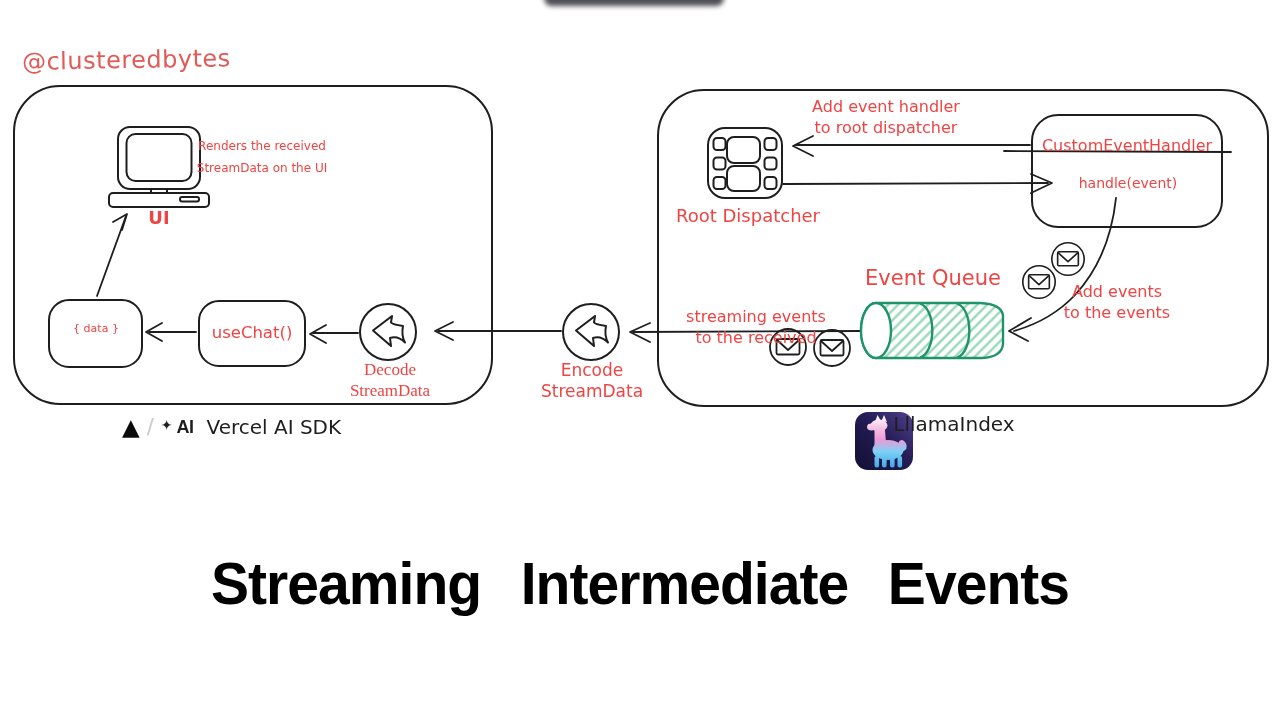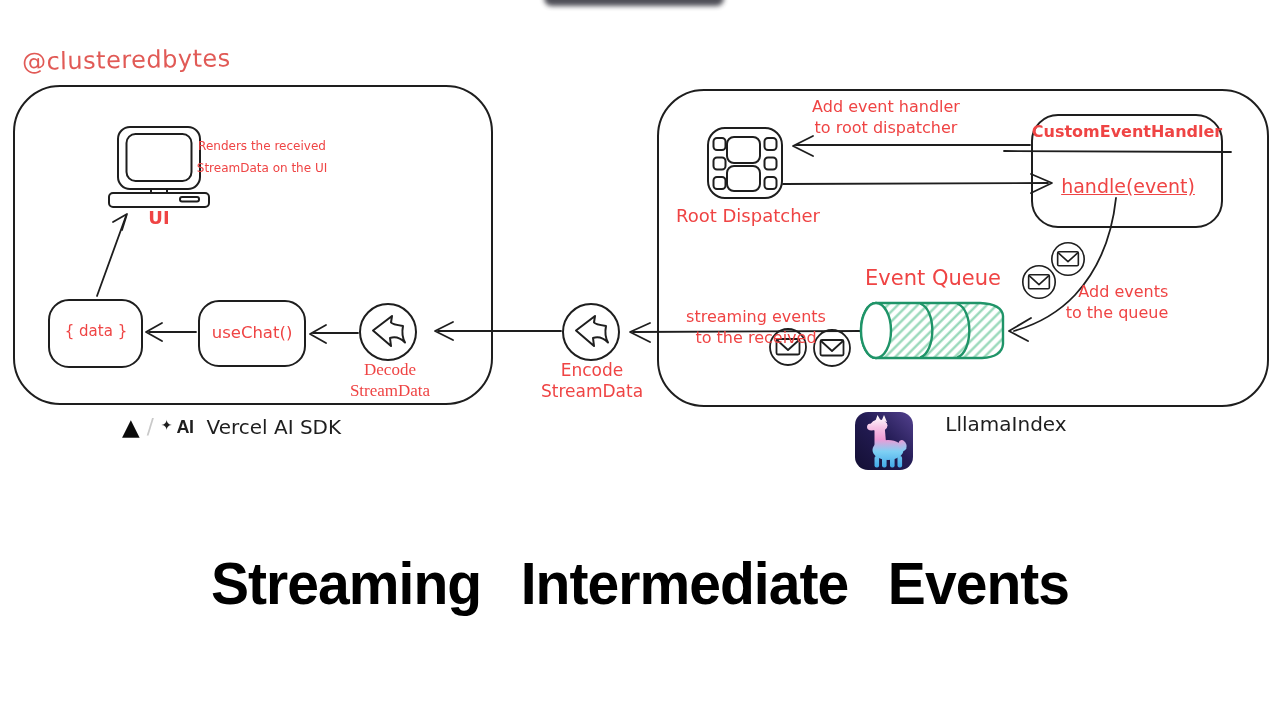--- a/index.html
+++ b/index.html
@@ -21,21 +21,21 @@
               font-size:60px;letter-spacing:-1px;word-spacing:26px;color:#000;white-space:nowrap;}
   .caption-row{position:absolute;display:flex;align-items:center;white-space:nowrap;}
   #vercel-caption{left:122px;top:415px;gap:6px;}
   .v-tri{font-size:23px;line-height:1;color:#0a0a0a;}
   .v-slash{font-size:21px;color:#c9c9c9;margin:0 1px;}
   .v-sparkle{font-size:14px;font-weight:bold;position:relative;top:-2px;}
   .v-ai{font-family:"Liberation Sans",sans-serif;font-weight:800;font-size:18px;letter-spacing:-.5px;margin-left:-2px;}
   .v-text{font-size:20px;margin-left:7px;}
   #llama-logo{position:absolute;left:855px;top:412px;width:58px;height:58px;border-radius:13px;
               background:linear-gradient(225deg,#53418f 0%,#241c55 45%,#130f33 100%);}
-  #llama-caption{position:absolute;left:1006px;top:413px;transform:translateX(-50%);
+  #llama-caption{position:absolute;left:954px;top:413px;transform:translateX(-50%);
                  text-align:left;font-size:20px;line-height:23px;white-space:nowrap;}
 </style>
 </head>
 <body>
 <div id="stage">
 
 <div id="topbar"></div>
 <div id="watermark">@clusteredbytes</div>
 
 <svg width="1280" height="720" viewBox="0 0 1280 720">
@@ -156,46 +156,46 @@
         <rect x="-11.5" y="-8" width="23" height="15.5" rx="1.5"></rect>
         <path d="M-11,-7 L0,3 L11,-7"></path>
   </g>
 </svg>
 
 <div class="label hw" style="left:262px;top:135px;font-size:12px;line-height:22px;">
   <div>Renders the received</div>
   <div>StreamData on the UI</div>
 </div>
 <div class="label hw" style="left:159px;top:206px;font-size:18px;font-weight:bold;">UI</div>
-<div class="label hw" style="left:96px;top:322px;font-size:15px;">{ data }</div>
+<div class="label hw" style="left:96px;top:322px;font-size:11px;">{ data }</div>
 <div class="label hw" style="left:252px;top:322px;font-size:16.5px;">useChat()</div>
 <div class="label hw" style="left:390px;top:359px;font-size:17px;line-height:21px;font-family:Liberation Serif, serif;">
   <div>Decode</div>
   <div>StreamData</div>
 </div>
 <div class="label hw" style="left:592px;top:360px;font-size:17px;line-height:21px;">
   <div>Encode</div>
   <div>StreamData</div>
 </div>
 
 <div class="label hw" style="left:886px;top:96px;font-size:16px;line-height:21px;">
   <div>Add event handler</div>
   <div>to root dispatcher</div>
 </div>
-<div class="label hw" style="left:1127px;top:122px;font-size:16px;font-weight:bold;">CustomEventHandler</div>
-<div class="label hw" style="left:1128px;top:174px;font-size:19px;text-decoration:underline;">handle(event)</div>
+<div class="label hw" style="left:1127px;top:136px;font-size:16px;">CustomEventHandler</div>
+<div class="label hw" style="left:1128px;top:174px;font-size:14px;">handle(event)</div>
 <div class="label hw" style="left:748px;top:204px;font-size:18px;">Root Dispatcher</div>
 <div class="label hw" style="left:933px;top:265px;font-size:21px;">Event Queue</div>
 <div class="label hw" style="left:756px;top:278px;font-size:16px;line-height:21px;margin-top:28px;">
   <div>streaming events</div>
   <div>to the received</div>
 </div>
-<div class="label hw" style="left:1117px;top:281px;font-size:16px;line-height:21px;text-align:right;">
+<div class="label hw" style="left:1117px;top:281px;font-size:16px;line-height:21px;">
   <div>Add events</div>
-  <div>to the queue</div>
+  <div>to the events</div>
 </div>
 
 <div class="caption-row" id="vercel-caption">
   <span class="v-tri">▲</span>
   <span class="v-slash">/</span>
   <span class="v-sparkle">✦</span>
   <span class="v-ai">AI</span>
   <span class="v-text hw">Vercel AI SDK</span>
 </div>
 

